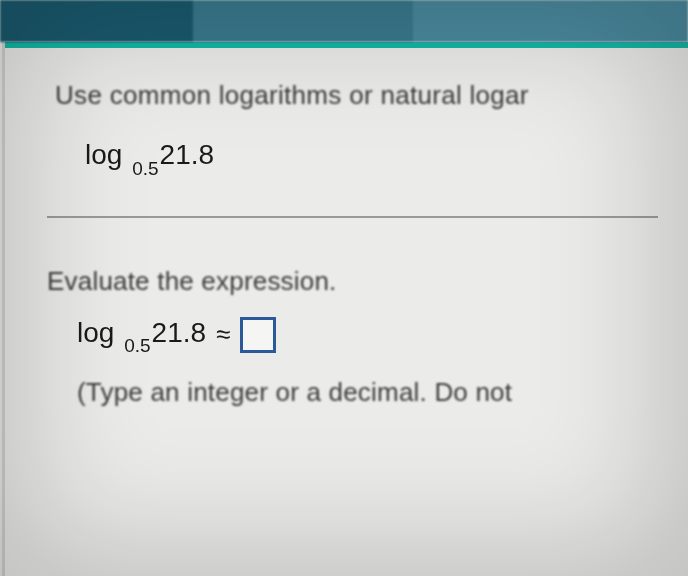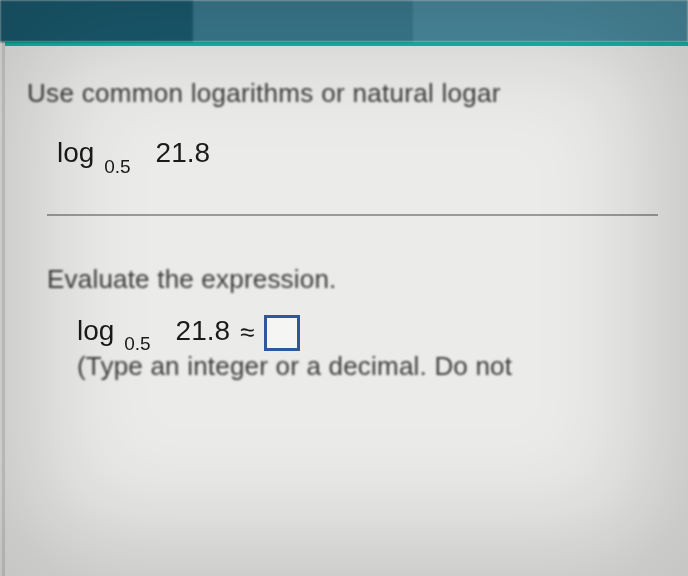--- a/index.html
+++ b/index.html
@@ -22,22 +22,22 @@
       filter: blur(1px);
     }
     .content-area {
       background: #ebece9;
       padding: 0;
       border-left: 3px solid #d0d1ce;
       margin-left: 2px;
       height: calc(100% - 42px);
     }
     .section-top {
-      padding: 32px 30px 40px 22px;
-      border-top: 4px solid #14b8a6;
+      padding: 32px 30px 40px 50px;
+      border-top: 6px solid #14b8a6;
     }
     .instruction {
       font-size: 26px;
       color: #3a3a3a;
       margin-bottom: 28px;
       letter-spacing: 0.3px;
       filter: blur(0.8px);
     }
     .expression {
       font-size: 28px;
@@ -52,21 +52,20 @@
     .sub {
       font-size: 19px;
       vertical-align: sub;
       position: relative;
       top: 4px;
       margin-left: 2px;
       margin-right: 1px;
     }
     .arg {
       font-size: 28px;
-      margin-left: 24px;
     }
     .divider {
       border: none;
       border-top: 2px solid #9a9a97;
       margin: 0 30px 0 42px;
       filter: blur(0.5px);
     }
     .section-bottom {
       padding: 48px 30px 20px 42px;
     }
@@ -95,21 +94,21 @@
       width: 36px;
       height: 36px;
       border: 3px solid #2a5a9a;
       background: #f5f5f3;
       vertical-align: middle;
     }
     .hint {
       font-size: 26px;
       color: #3a3a3a;
       margin-left: 30px;
-      margin-top: 0;
+      margin-top: 24px;
       letter-spacing: 0.2px;
       filter: blur(0.8px);
     }
     .vignette {
       position: absolute;
       inset: 0;
       pointer-events: none;
       box-shadow: inset 0 0 120px 30px rgba(0,0,0,0.18);
     }
   </style>

